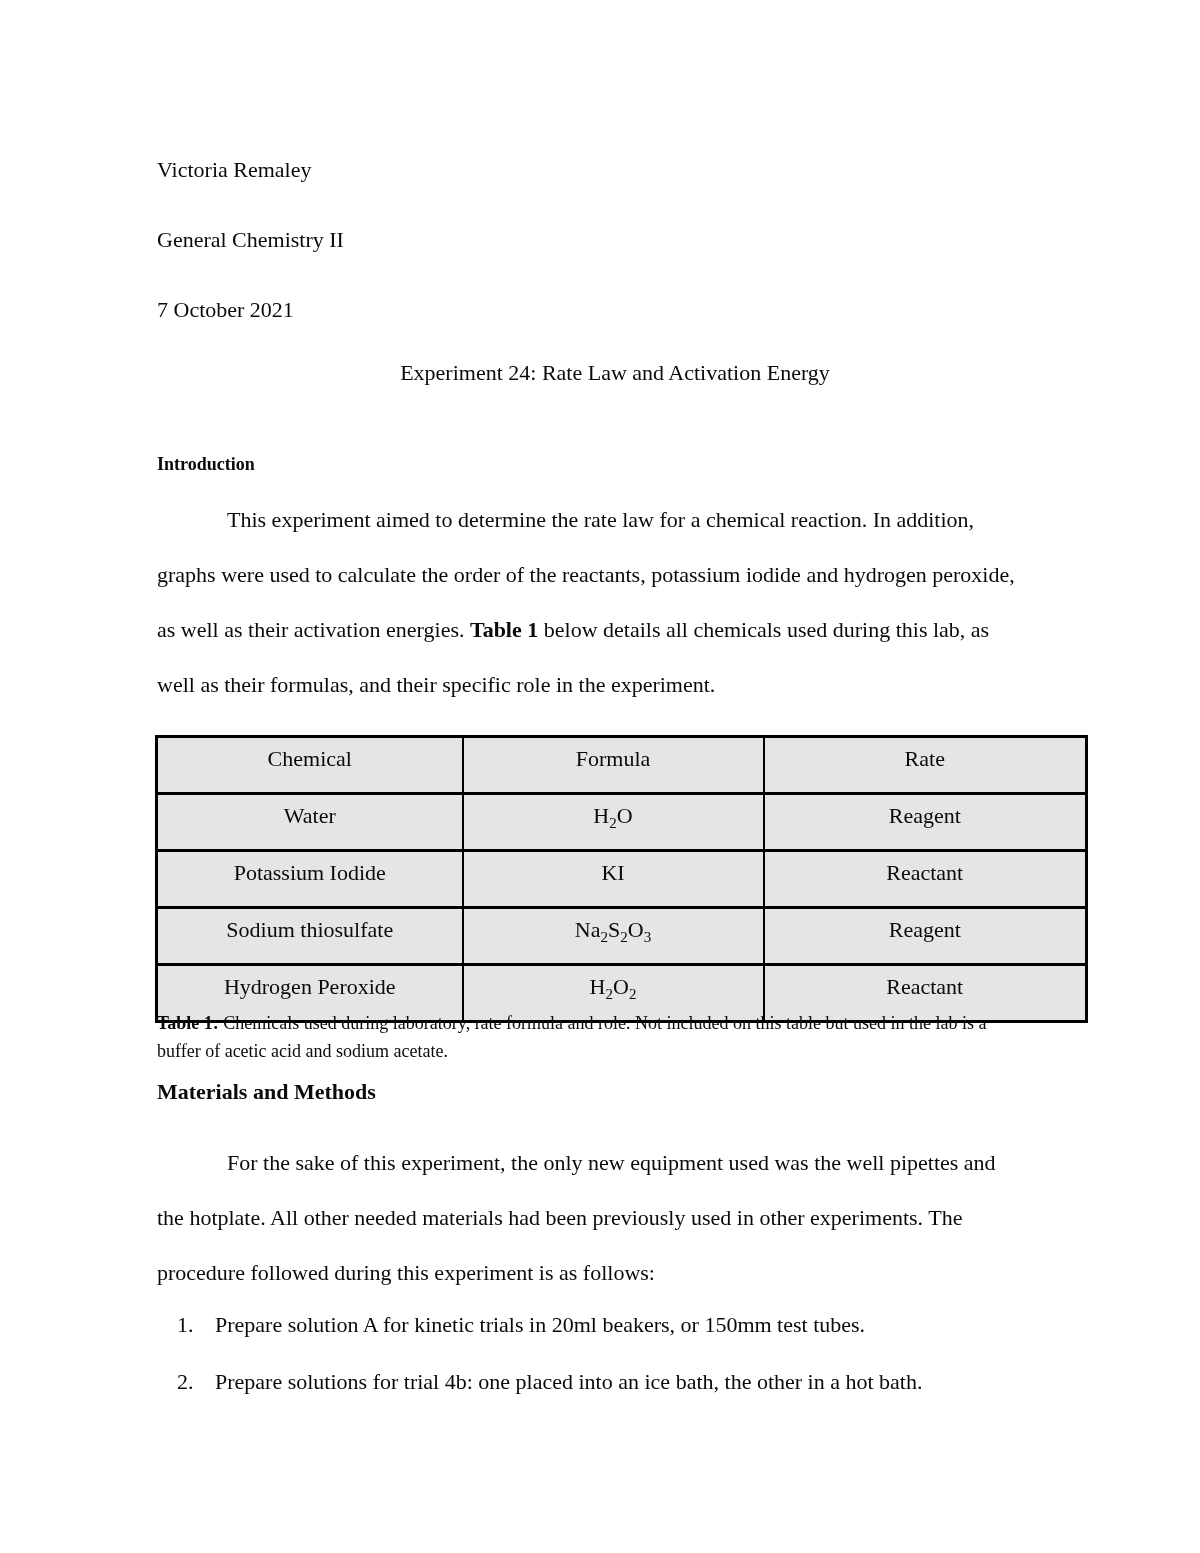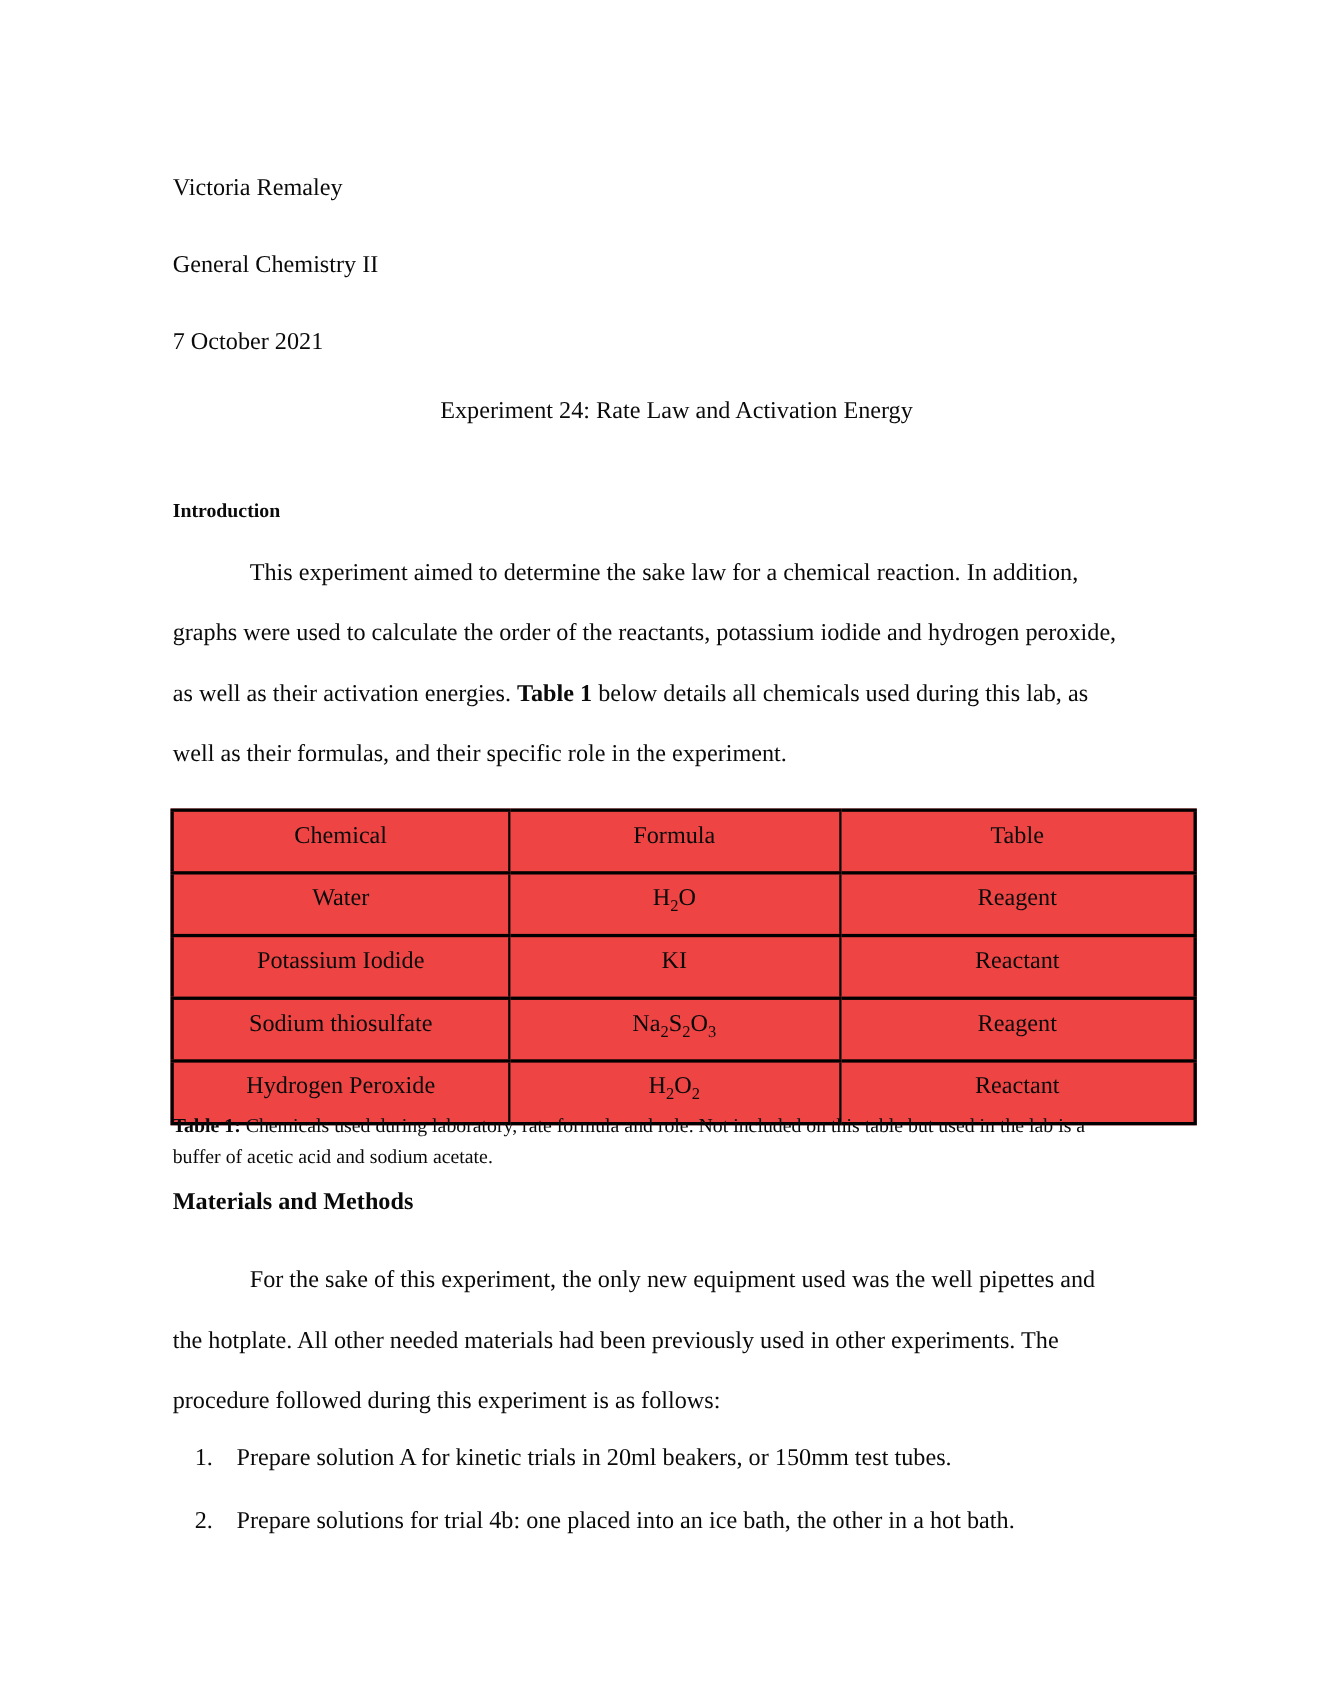--- a/index.html
+++ b/index.html
@@ -31,21 +31,21 @@
   .center { text-align: center; width: 916px; }
 
   
   .byline { line-height: 55px; }
 
   
   table.chem {
     border-collapse: collapse;
     table-layout: fixed;
     width: 930px;
-    background: #ef4444;
+    background: #e5e5e5;
   }
   table.chem { border: 3px solid #000; }
   table.chem td, table.chem th {
     border: 2px solid #000;
     border-top-width: 3px;
     border-bottom-width: 3px;
     font-weight: normal;
     font-size: 22px;
     line-height: 26px;
     text-align: center;
@@ -81,37 +81,37 @@
 
     <p class="abs byline nowrap" style="top:199px;">General Chemistry II</p>
 
     <p class="abs byline nowrap" style="top:269px;">7 October 2021</p>
 
     <p class="abs center nowrap" style="top:332px;">Experiment 24: Rate Law and Activation Energy</p>
 
     <h2 class="abs bold nowrap" style="top:424px; font-size:18px; font-weight:bold;">Introduction</h2>
 
     <div class="abs" style="top:479px;">
-      <span class="line indent">This experiment aimed to determine the sake law for a chemical reaction. In addition,</span>
+      <span class="line indent">This experiment aimed to determine the rate law for a chemical reaction. In addition,</span>
       <span class="line">graphs were used to calculate the order of the reactants, potassium iodide and hydrogen peroxide,</span>
       <span class="line"><span>as well as their activation energies. </span><span class="bold">Table 1</span><span> below details all chemicals used during this lab, as</span></span>
       <span class="line">well as their formulas, and their specific role in the experiment.</span>
     </div>
 
     <table class="chem abs" style="top:722px; left:-2px;">
       <colgroup>
         <col class="col-chemical">
           <col class="col-formula">
           <col class="col-role">
       </colgroup>
       <tbody>
           <tr>
         <th>Chemical</th>
         <th>Formula</th>
-        <th>Table</th>
+        <th>Rate</th>
       </tr>
       <tr>
         <td>Water</td>
         <td><span>H</span><sub>2</sub><span>O</span></td>
         <td>Reagent</td>
       </tr>
       <tr>
         <td>Potassium Iodide</td>
         <td><span>KI</span></td>
         <td>Reactant</td>

